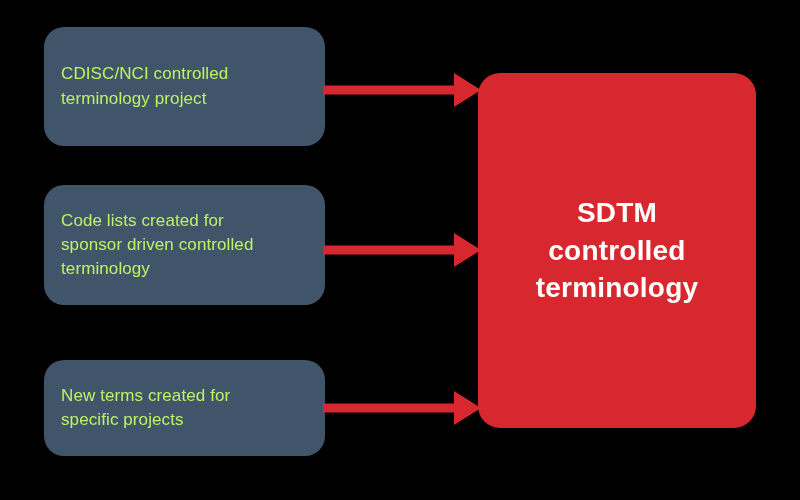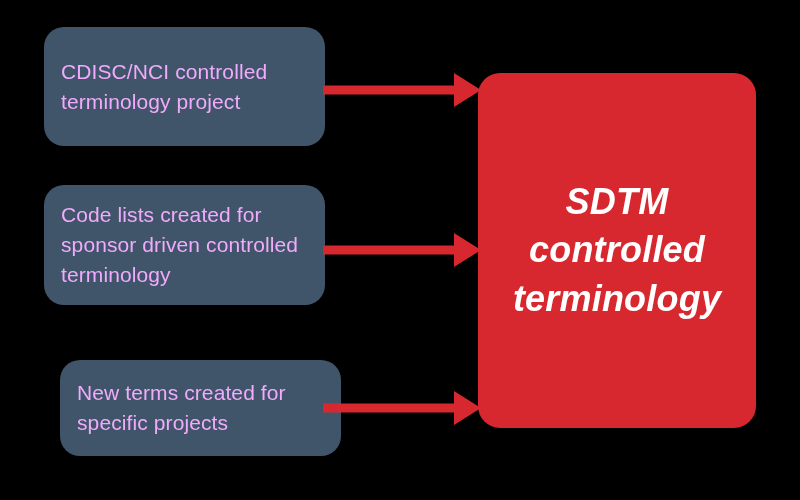--- a/index.html
+++ b/index.html
@@ -24,56 +24,55 @@
     left: 44px;
     width: 281px;
     background: #41556a;
     border-radius: 20px;
     box-sizing: border-box;
     display: flex;
     align-items: center;
     padding: 0 17px;
   }
   .src-box-label {
-    color: #f0abfc;
-    font-size: 21px;
+    color: #bef264;
+    font-size: 17px;
     line-height: 1.42;
     font-weight: 400;
     letter-spacing: 0.1px;
     white-space: pre-line;
   }
 
   #src-box-1 { top: 27px;  height: 119px; }
   #src-box-2 { top: 185px; height: 120px; }
-  #src-box-3 { top: 360px; height: 96px; margin-left: 16px; }
+  #src-box-3 { top: 360px; height: 96px; }
 
   
   #target-box {
     position: absolute;
     left: 478px;
     top: 73px;
     width: 278px;
     height: 355px;
     background: #d7282f;
     border-radius: 22px;
     display: flex;
     align-items: center;
     justify-content: center;
     box-sizing: border-box;
     padding: 0 14px;
   }
   #target-box-label {
     color: #ffffff;
-    font-size: 36px;
+    font-size: 28px;
     line-height: 1.34;
     font-weight: bold;
     text-align: center;
     white-space: pre-line;
     letter-spacing: 0.2px;
-    font-style: italic;
   }
 
   
   .arrow {
     position: absolute;
     left: 323px;
     width: 158px;
     height: 34px;
     overflow: visible;
   }

